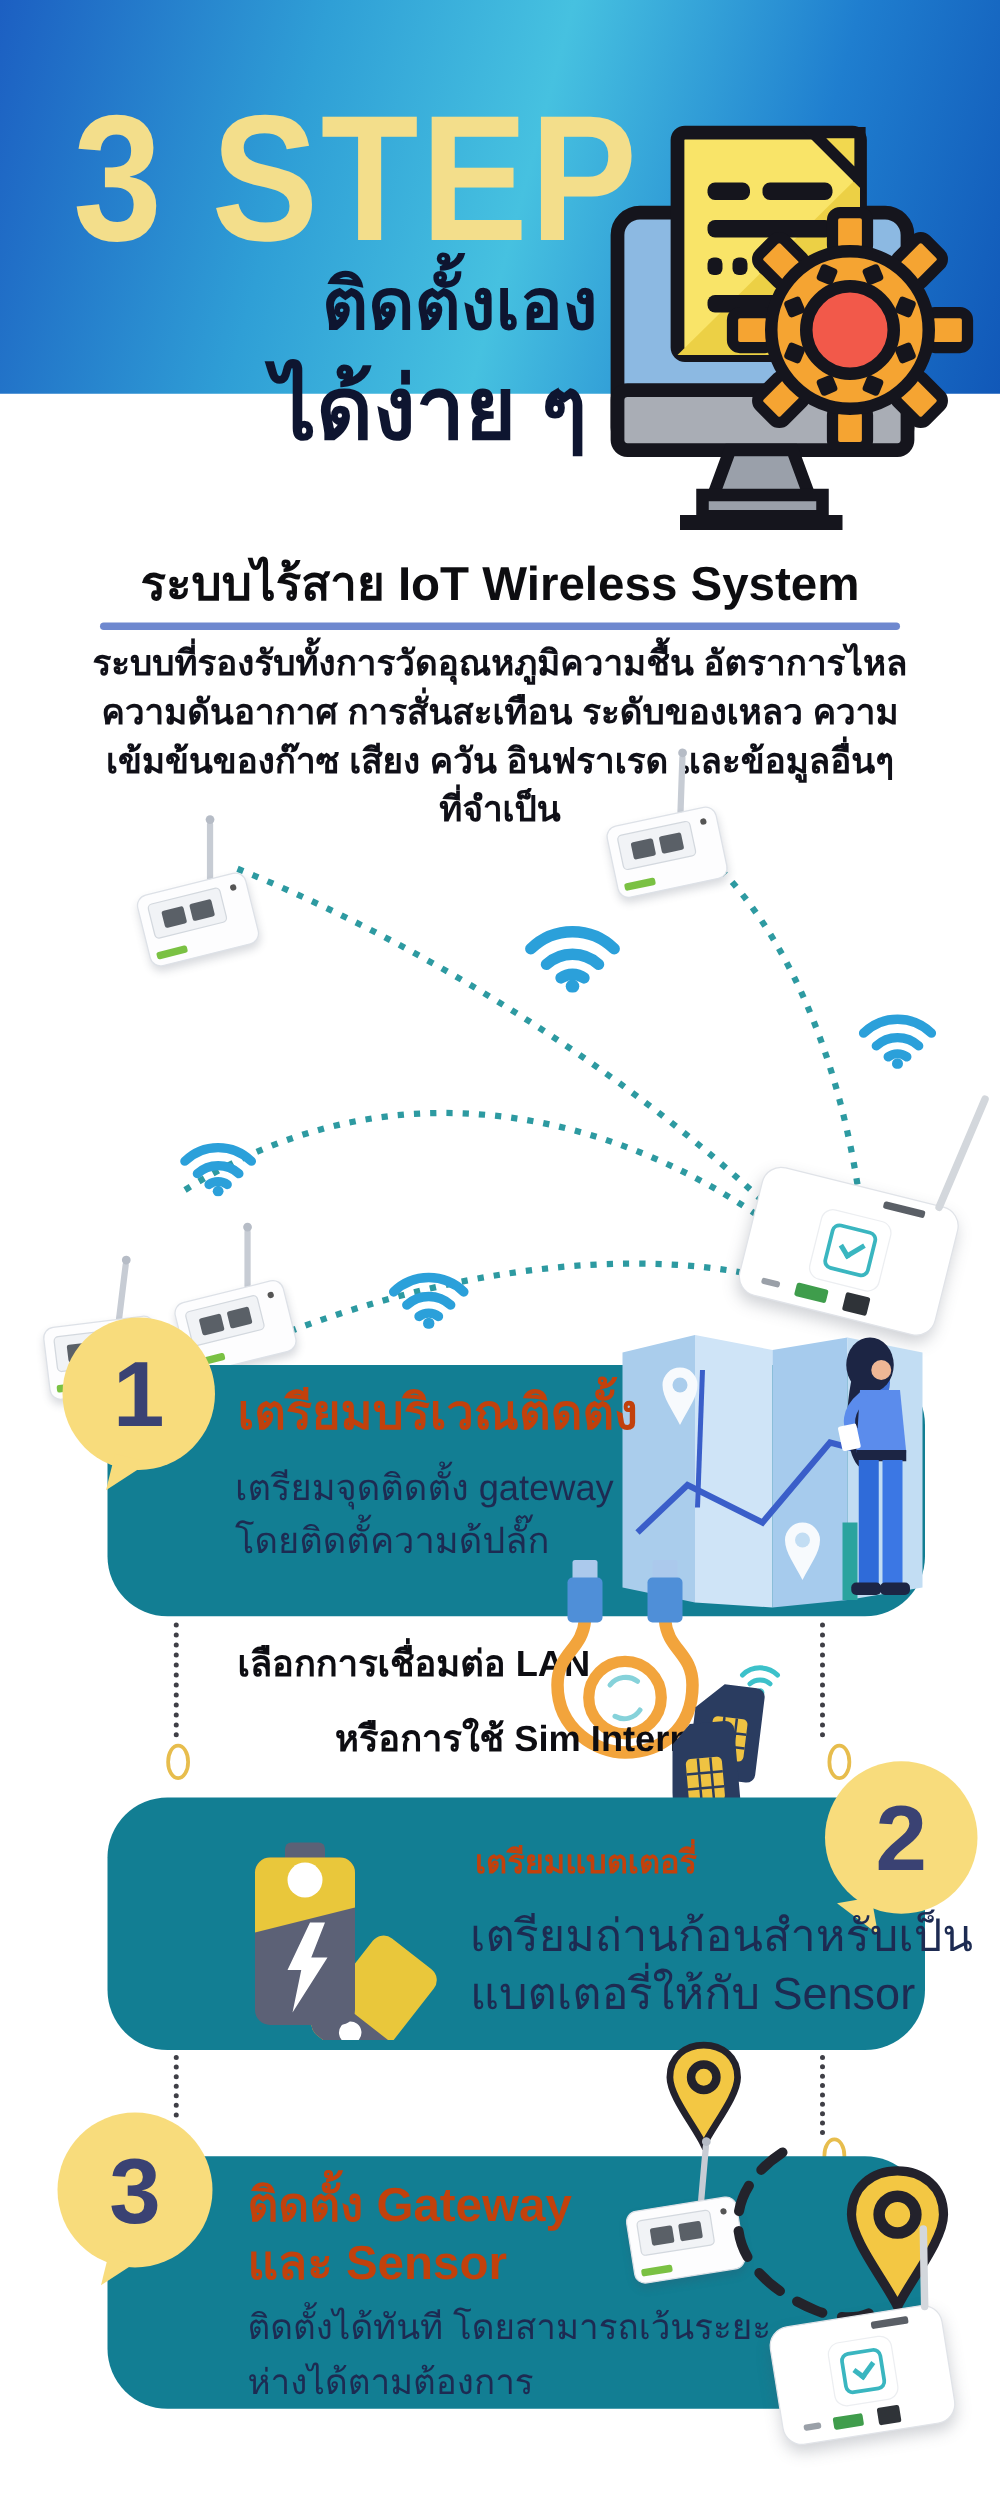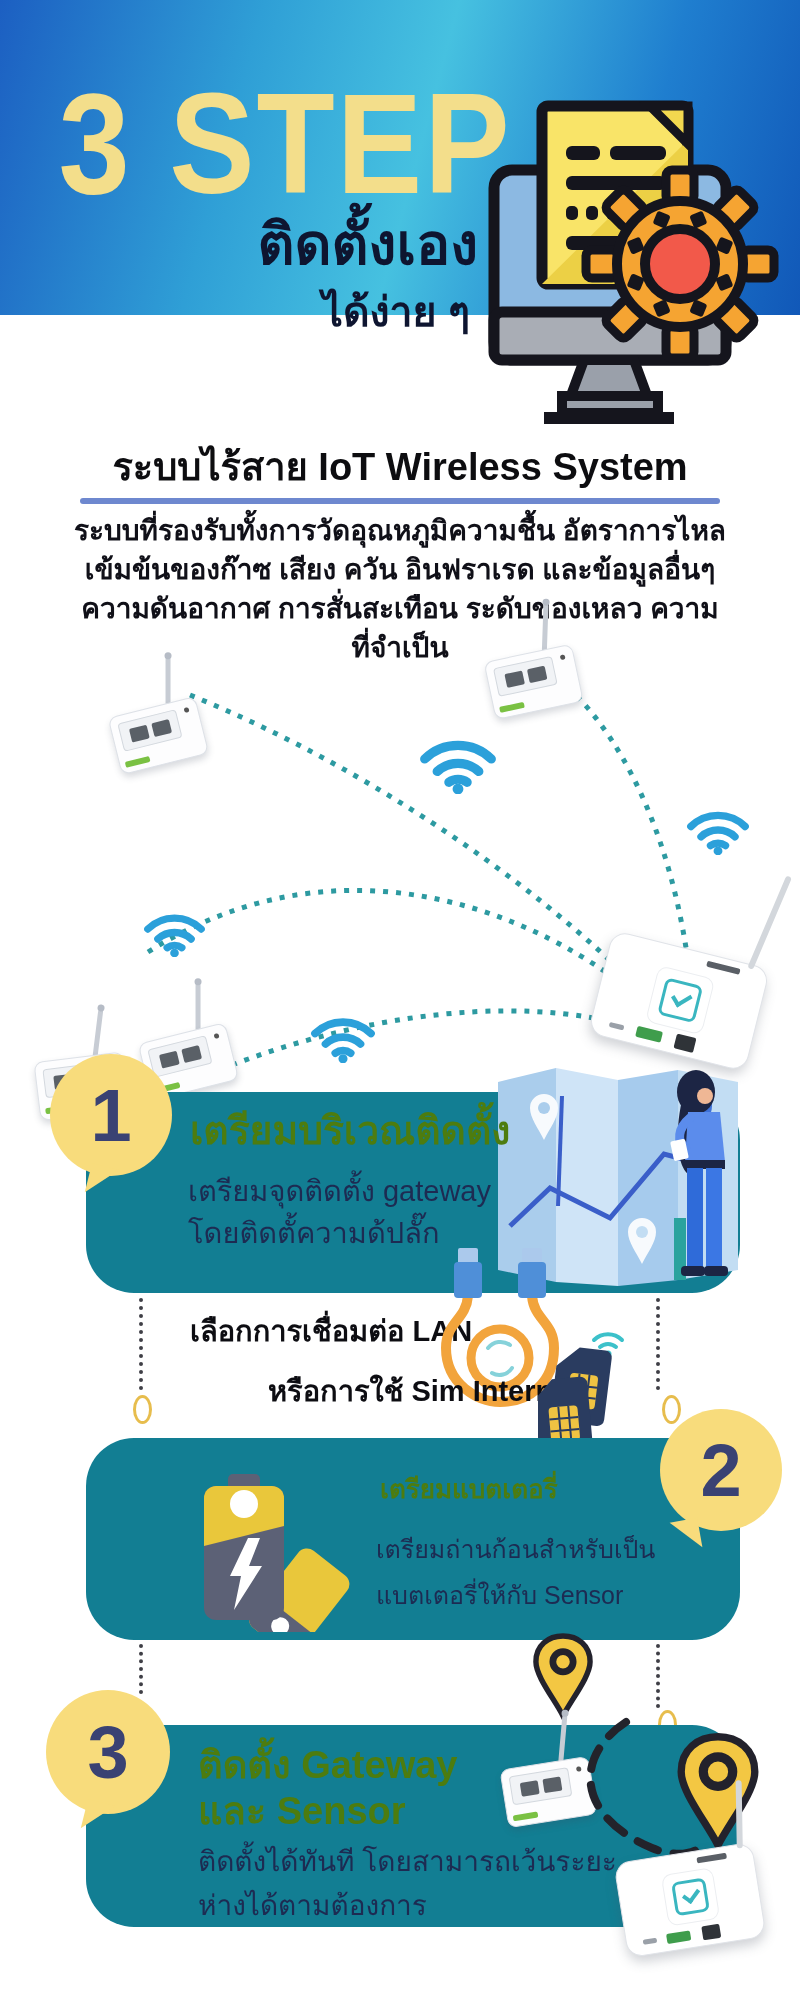--- a/index.html
+++ b/index.html
@@ -9,21 +9,21 @@
   .nowrap{white-space:nowrap;}
 
   
   .hero{position:absolute;left:0;top:0;width:800px;height:315px;
         background:linear-gradient(105deg,#1c5fc2 0%,#2f9fd6 30%,#46c1e0 52%,#1f7ecf 78%,#1158b8 100%);}
   .hero-title{position:absolute;left:30px;top:72px;width:510px;text-align:center;
         font-size:128px;font-weight:800;letter-spacing:2px;color:#F3DE8B;
         transform:scaleY(1.12);transform-origin:50% 0;line-height:1;}
   .hero-sub{position:absolute;width:440px;text-align:right;font-weight:800;color:#0e1530;line-height:1;}
   .hero-sub1{left:38px;top:216px;font-size:57px;}
-  .hero-sub2{left:30px;top:292px;font-size:41px;}
+  .hero-sub2{left:30px;top:292px;font-size:70px;}
 
   
   .intro-title{position:absolute;left:0;top:436px;width:800px;text-align:center;
         font-size:38px;font-weight:800;color:#0d0d10;}
   .divider{position:absolute;left:80px;top:498px;width:640px;height:6px;border-radius:3px;}
   .para{position:absolute;left:0;top:511px;width:800px;text-align:center;
         font-size:28px;font-weight:700;color:#101018;line-height:39px;}
 
   
   .sensor{position:absolute;width:88px;height:104px;}
@@ -48,21 +48,21 @@
         border-left:4px solid #3ab6c0;border-bottom:4px solid #3ab6c0;transform:rotate(-45deg);}
   .gateway .slot{position:absolute;background:#5a5f66;border-radius:2px;}
   .gateway .term{position:absolute;background:#3f9d4c;border-radius:2px;}
   .gateway .rj45{position:absolute;background:#2f3338;border-radius:2px;}
 
   
   .card{position:absolute;left:86px;width:654px;height:202px;background:#127E93;border-radius:48px;}
   .bubble{position:absolute;border-radius:50%;background:#F8DC7C;display:flex;align-items:center;justify-content:center;
         font-size:74px;font-weight:800;color:#3A4273;}
   .tail{position:absolute;width:0;height:0;border-style:solid;}
-  .card-h{position:absolute;font-weight:800;color:#4d7c0f;line-height:46px;}
+  .card-h{position:absolute;font-weight:800;color:#c2410c;line-height:46px;}
   .card-b{position:absolute;font-weight:400;color:#1d2b52;}
 
   
   .dotv{position:absolute;width:0;border-left:4px dotted #3f3f46;}
   .oval{position:absolute;width:13px;height:23px;border:3px solid #e7bd4d;border-radius:50%;}
   .opt-label{position:absolute;font-weight:800;color:#0d0d12;font-size:29px;}
 </style>
 </head>
 <body>
 
@@ -120,22 +120,22 @@
         </g>
         <circle r="35" fill="#f2594a" stroke="#15151d" stroke-width="10"></circle>
       </g>
     </svg>
   </header>
 
   <h2 class="intro-title nowrap" style="margin:0;">ระบบไร้สาย IoT Wireless System</h2>
   <div class="divider" style="background:#6E88CF;"></div>
   <div class="para">
     <div class="nowrap">ระบบที่รองรับทั้งการวัดอุณหภูมิความชื้น อัตราการไหล</div>
+    <div class="nowrap">ความดันอากาศ การสั่นสะเทือน ระดับของเหลว ความ</div>
     <div class="nowrap">เข้มข้นของก๊าซ เสียง ควัน อินฟราเรด และข้อมูลอื่นๆ</div>
-    <div class="nowrap">ความดันอากาศ การสั่นสะเทือน ระดับของเหลว ความ</div>
     <div class="nowrap">ที่จำเป็น</div>
   </div>
 
   <svg class="abs" style="left:0;top:600px;" width="800" height="520" viewBox="0 0 800 520" fill="none" stroke="#2D9AA1" stroke-width="5" stroke-dasharray="5 8">
     <path d="M190,95 C400,180 600,330 688,445"></path>
     <path d="M548,70 C640,140 690,290 695,442"></path>
     <path d="M148,352 C380,205 620,355 690,450"></path>
     <path d="M232,465 C430,390 610,400 686,452"></path>
   </svg>
 
@@ -336,21 +336,21 @@
         <circle cx="123" cy="172" r="9" fill="#ffffff"></circle>
       </g>
       <rect x="46" y="12" width="32" height="18" rx="5" fill="#5c6176"></rect>
       <rect x="22" y="24" width="80" height="134" rx="12" fill="#5c6176"></rect>
       <path d="M22,36 a12,12 0 0 1 12,-12 h56 a12,12 0 0 1 12,12 v28 l-80,20 Z" fill="#e9c73b"></path>
       <circle cx="62" cy="42" r="14" fill="#ffffff"></circle>
       <polygon points="66,76 48,114 59,114 52,148 80,104 67,104 78,76" fill="#ffffff"></polygon>
     </svg>
 
     <div class="card-h nowrap" style="left:380px;top:1466px;font-size:26px;">เตรียมแบตเตอรี่</div>
-    <div class="card-b" style="left:376px;top:1526px;font-size:25px;line-height:46px;">
+    <div class="card-b" style="left:376px;top:1526px;font-size:36px;line-height:46px;">
       <div class="nowrap">เตรียมถ่านก้อนสำหรับเป็น</div>
       <div class="nowrap">แบตเตอรี่ให้กับ Sensor</div>
     </div>
   </section>
 
   <div class="dotv" style="left:139px;top:1644px;height:50px;"></div>
   <div class="dotv" style="left:656px;top:1644px;height:64px;"></div>
   <div class="oval" style="left:658px;top:1710px;"></div>
 
   <svg class="abs" style="left:524px;top:1632px;" width="78" height="88" viewBox="0 0 100 130">

